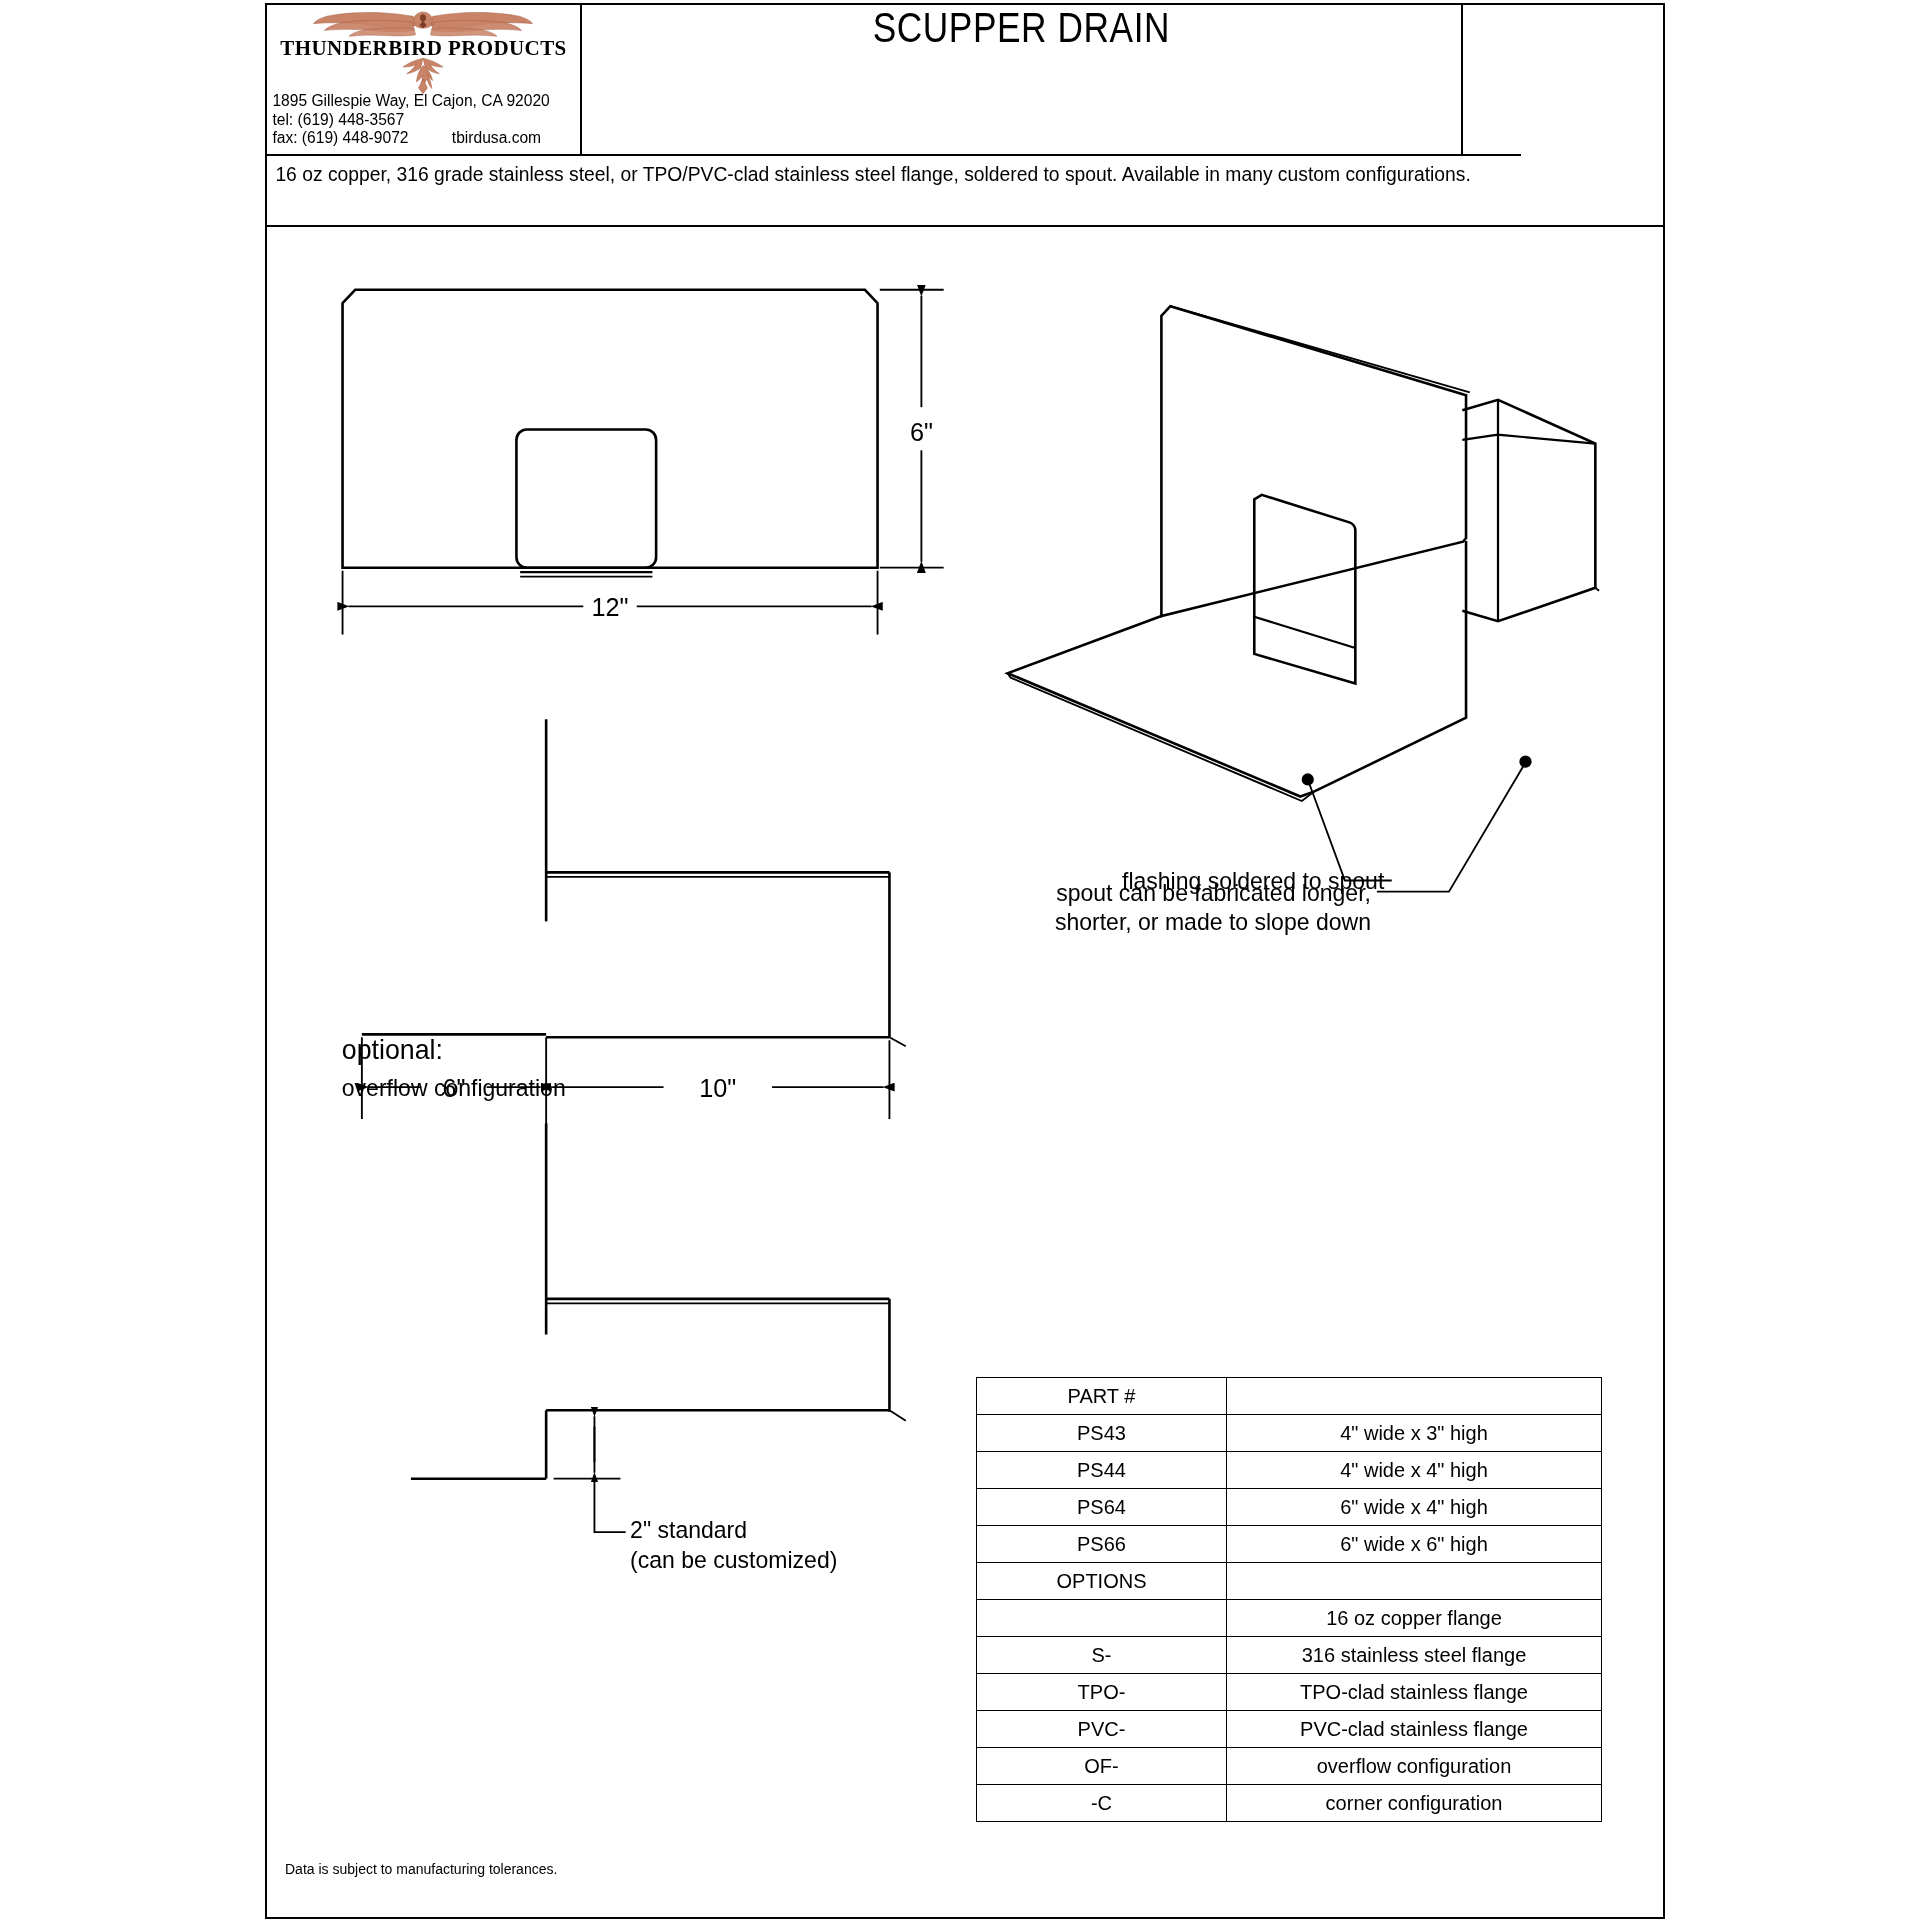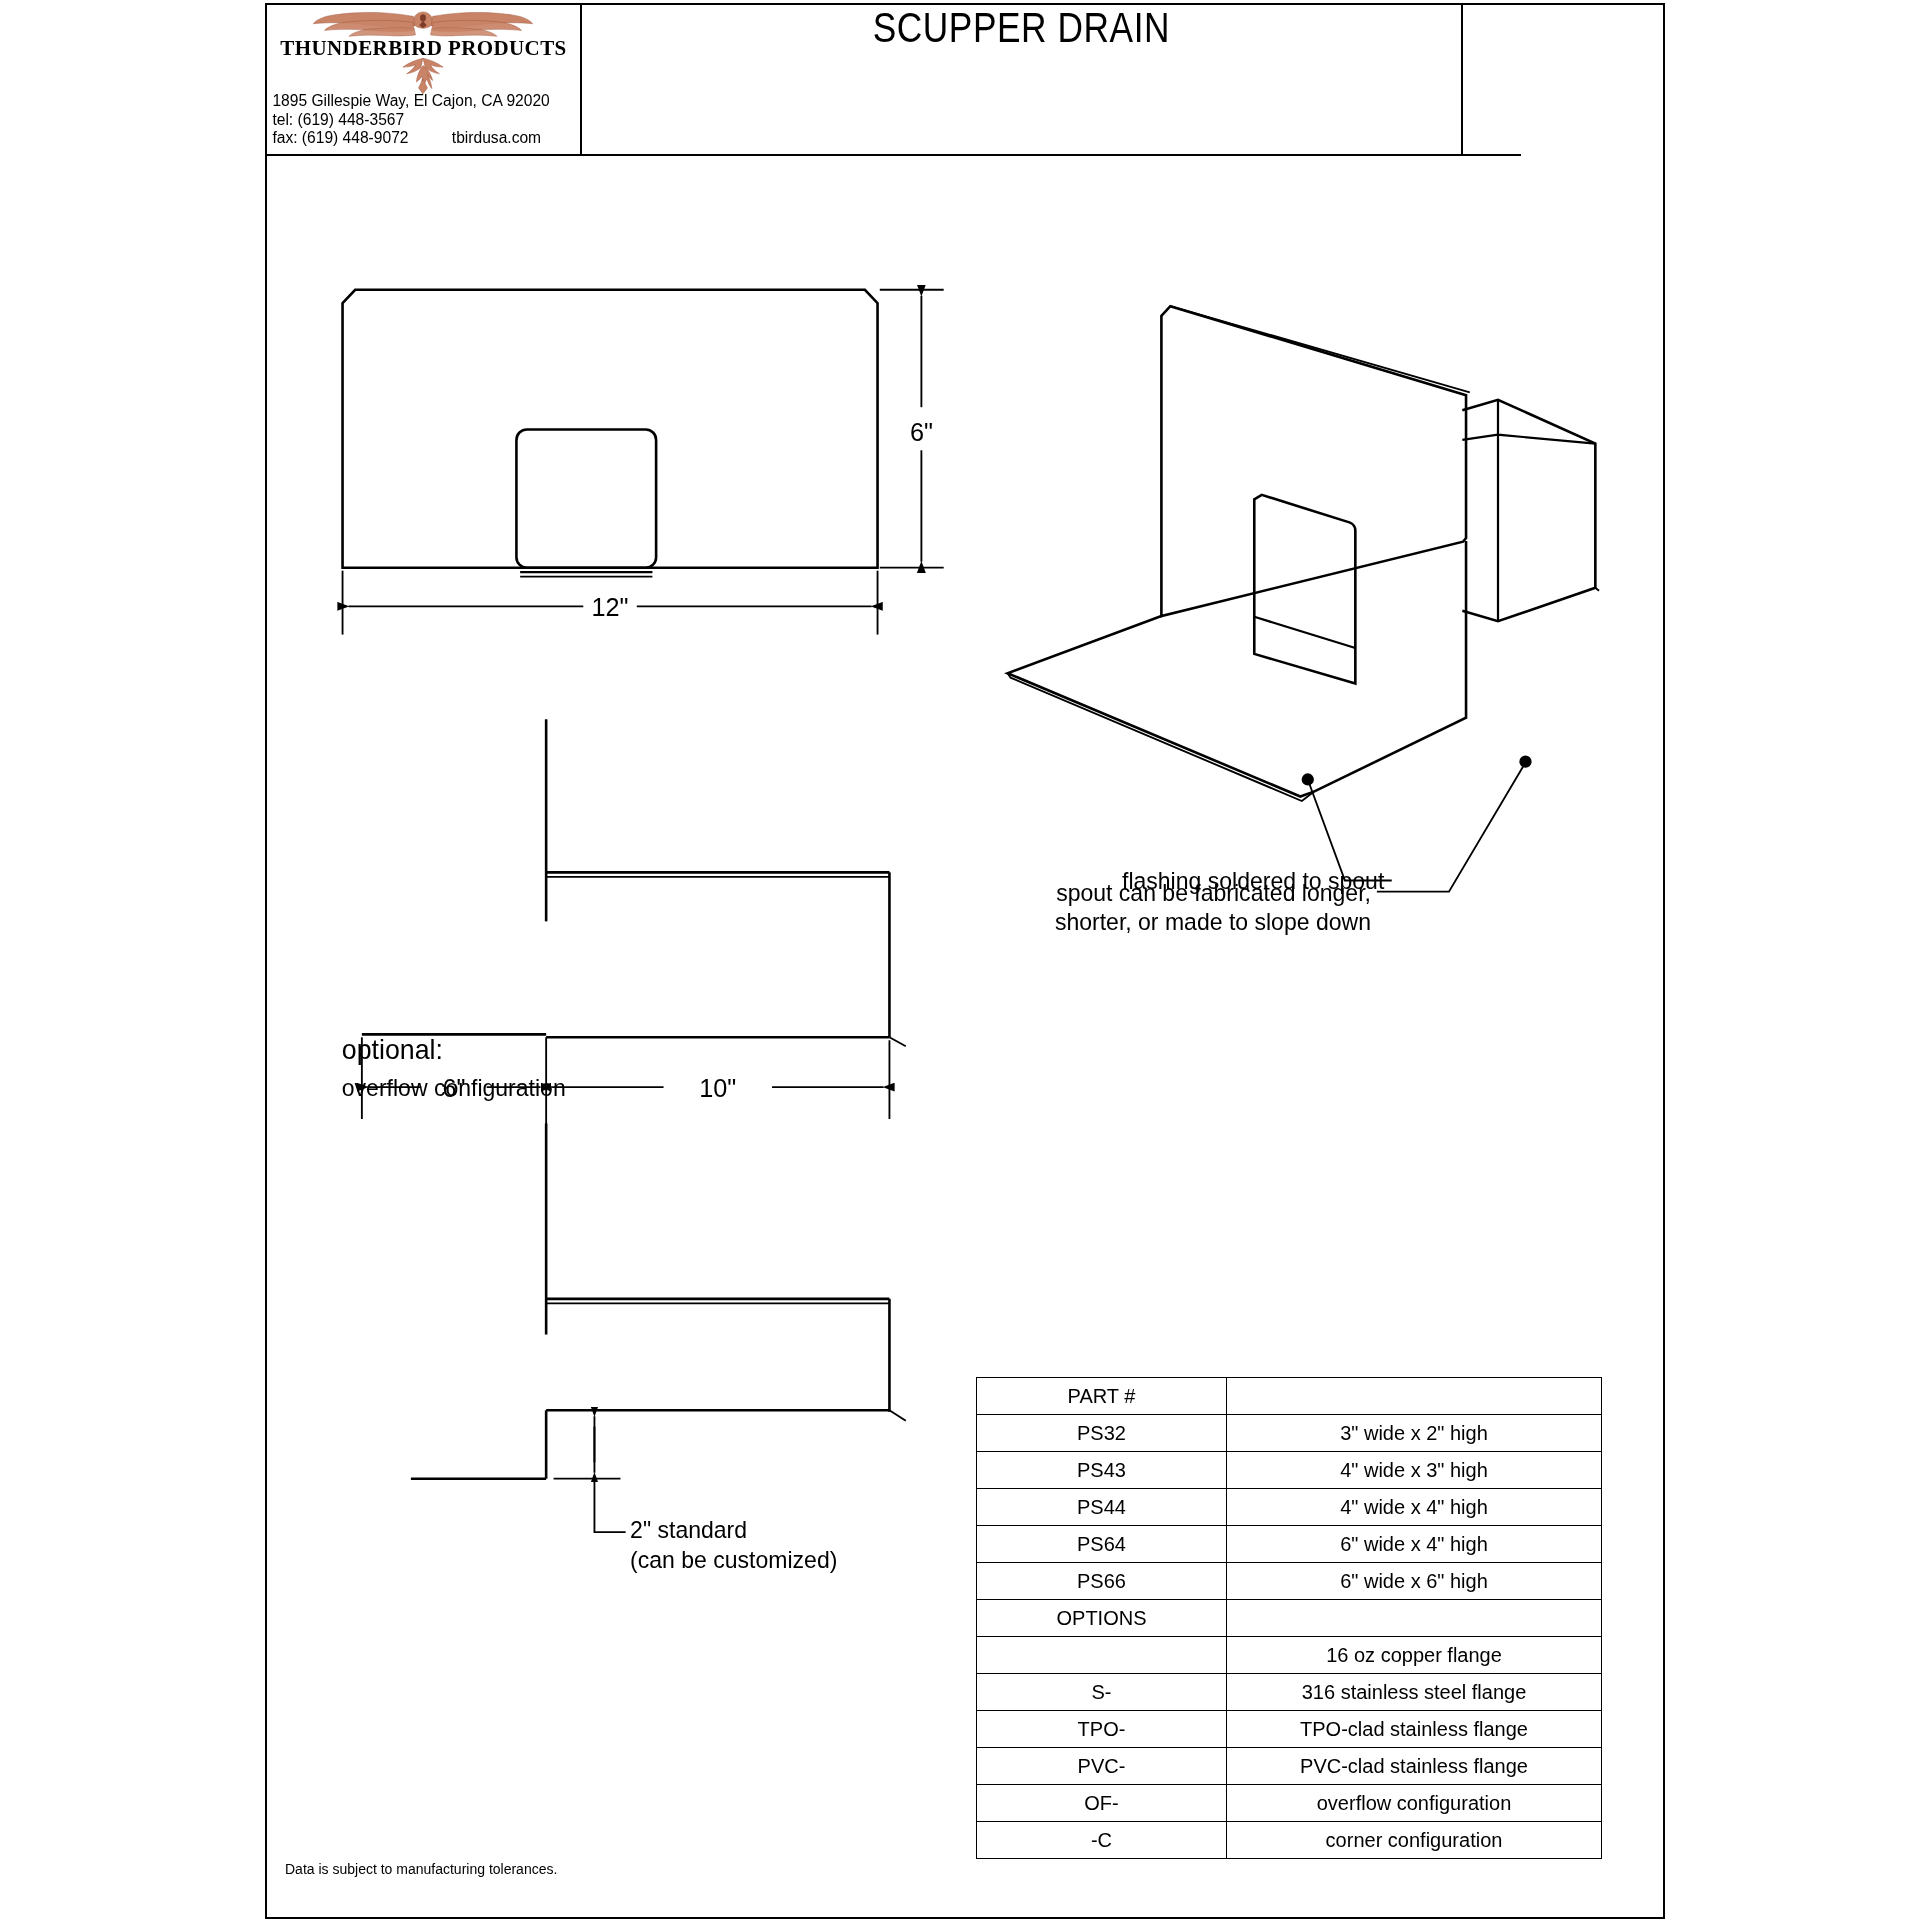--- a/index.html
+++ b/index.html
@@ -231,20 +231,23 @@
       </div>
     </div>
 
     <div class="hdr-title-cell">
       <div class="sheet-title">SCUPPER DRAIN</div>
     </div>
 
     <div class="hdr-blank-cell"></div>
   </div>
 
+  <div class="descrow">
+    <div class="desc-text">16 oz copper, 316 grade stainless steel, or TPO/PVC-clad stainless steel flange, soldered to spout. Available in many custom configurations.</div>
+  </div>
 
   <div class="footnote">Data is subject to manufacturing tolerances.</div>
 
   <svg id="draw" viewBox="0 0 2592 2592">
     <defs>
       <marker id="ar" markerWidth="16" markerHeight="12" refX="15" refY="6" orient="auto" markerUnits="userSpaceOnUse">
         <path d="M0,0 L16,6 L0,12 z" fill="#000"></path>
       </marker>
       <marker id="arS" markerWidth="14" markerHeight="10" refX="13" refY="5" orient="auto" markerUnits="userSpaceOnUse">
         <path d="M0,0 L14,5 L0,10 z" fill="#000"></path>
@@ -349,24 +352,20 @@
     <text class="notetext" x="1845" y="1252" text-anchor="end">shorter, or made to slope down</text>
   </svg>
 
   <table class="parts-table">
     <tbody>
       <tr>
         <td class="col-part">PART #</td>
         <td class="col-desc"></td>
       </tr>
       <tr>
-        <td class="col-part">PS32</td>
-        <td class="col-desc">3" wide x 2" high</td>
-      </tr>
-      <tr>
         <td class="col-part">PS43</td>
         <td class="col-desc">4" wide x 3" high</td>
       </tr>
       <tr>
         <td class="col-part">PS44</td>
         <td class="col-desc">4" wide x 4" high</td>
       </tr>
       <tr>
         <td class="col-part">PS64</td>
         <td class="col-desc">6" wide x 4" high</td>

